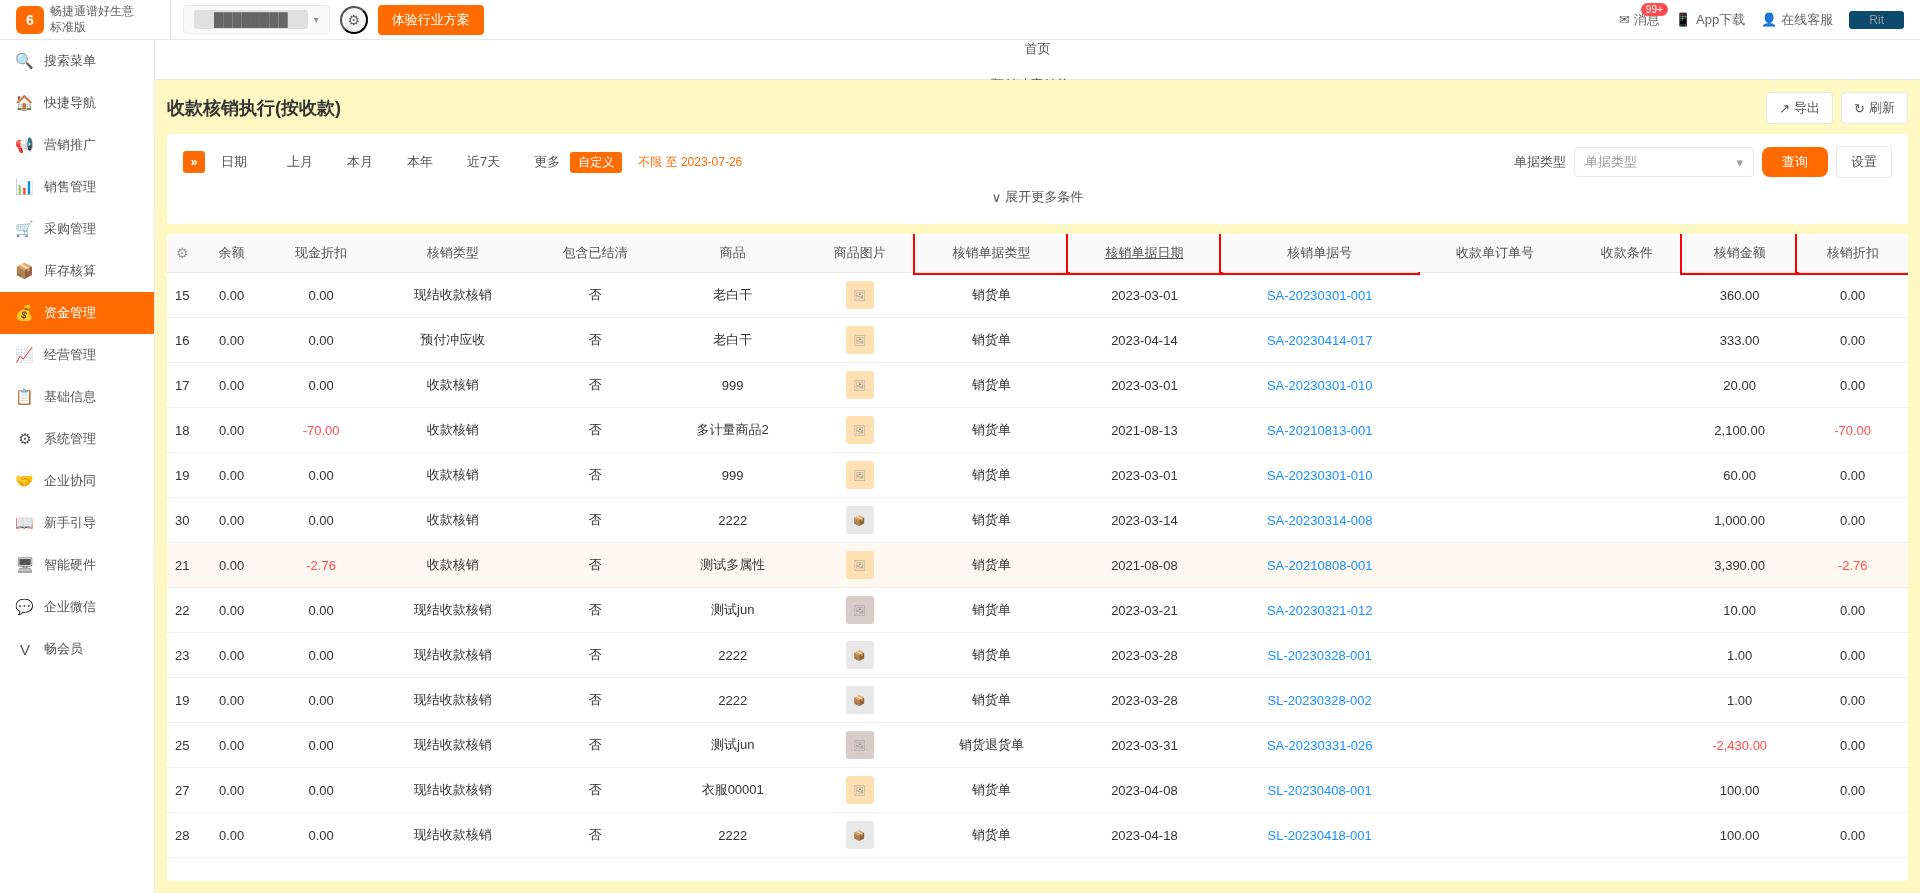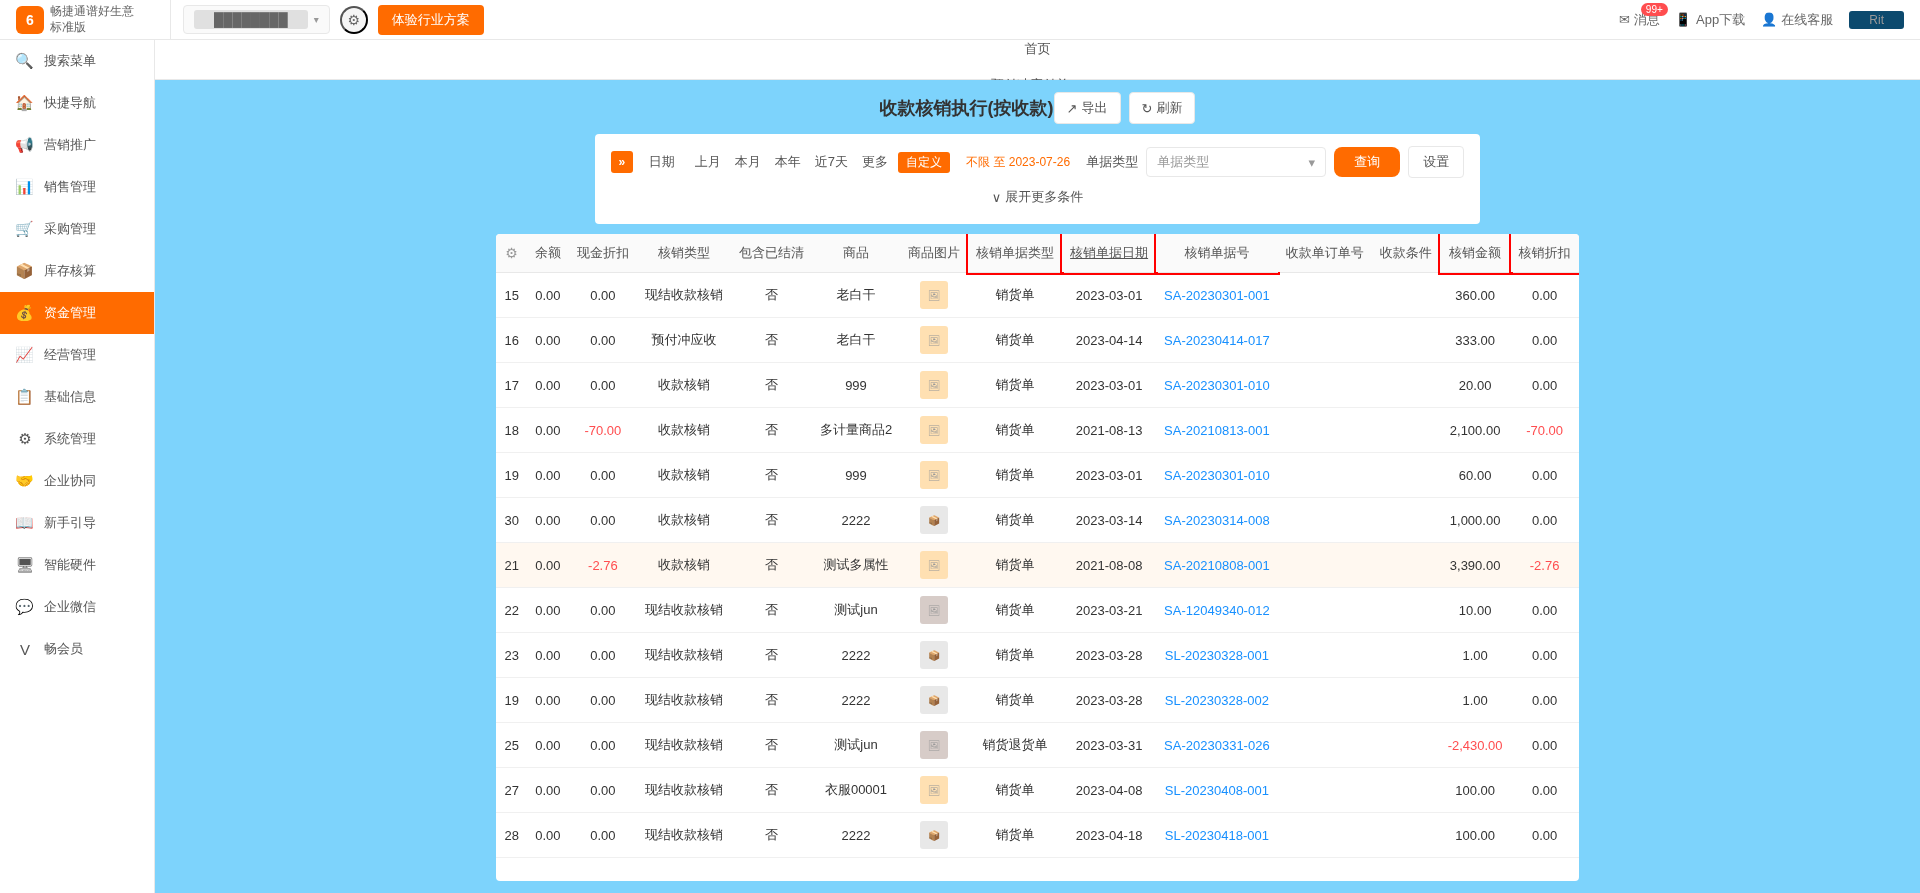--- a/index.html
+++ b/index.html
@@ -34,33 +34,33 @@
     
     .tabbar { height: 40px; background: #fff; display: flex; align-items: center; border-bottom: 1px solid #e8e8e8; padding: 0 8px; gap: 18px; flex-direction: column; }
     .tab-home { padding: 0 16px; height: 100%; display: flex; align-items: center; color: #555; font-size: 13px; cursor: pointer; }
     .tab-item { padding: 0 14px; height: 100%; display: flex; align-items: center; gap: 8px; color: #555; font-size: 13px; cursor: pointer; border-bottom: 2px solid transparent; }
     .tab-item.active { color: #ff6b00; border-bottom: 2px solid #ff6b00; }
     .tab-close { color: #999; font-size: 12px; line-height: 1; cursor: pointer; }
     .tabbar-right { margin-left: auto; display: flex; align-items: center; gap: 8px; }
     .tabbar-icon { width: 24px; height: 24px; display: flex; align-items: center; justify-content: center; cursor: pointer; color: #999; font-size: 14px; }
 
     
-    .page { flex: 1; overflow: hidden; display: flex; flex-direction: column; background: #7dd3fc; padding: 12px; align-items: center; }
+    .page { flex: 1; overflow: hidden; display: flex; flex-direction: column; background: #fef9c3; padding: 12px; }
     .page-header { display: flex; align-items: center; justify-content: space-between; margin-bottom: 10px; }
     .page-title { font-size: 18px; font-weight: 600; color: #333; }
     .page-actions { display: flex; gap: 8px; }
     .action-btn { display: flex; align-items: center; gap: 4px; padding: 6px 12px; border: 1px solid #e8e8e8; border-radius: 4px; background: #fff; cursor: pointer; color: #555; font-size: 13px; }
 
     
     .filter-area { background: #fff; border-radius: 4px; padding: 12px 16px; margin-bottom: 10px; }
     .filter-row { display: flex; align-items: center; gap: 16px; flex-wrap: wrap; }
     .filter-expand-btn { width: 22px; height: 22px; background: #ff6b00; color: #fff; border-radius: 3px; display: flex; align-items: center; justify-content: center; cursor: pointer; font-size: 12px; font-weight: bold; }
     .filter-label { color: #555; font-size: 13px; white-space: nowrap; }
     .filter-date-group { display: flex; align-items: center; gap: 6px; }
-    .date-option { color: #555; font-size: 13px; cursor: pointer; padding: 2px 4px; }
+    .date-option { color: #555; font-size: 13px; cursor: pointer; padding: 2px 4px; margin-left: 20px; }
     .date-custom { color: #fff; background: #ff6b00; border-radius: 3px; padding: 2px 8px; font-size: 12px; cursor: pointer; }
     .date-range { color: #ff6b00; font-size: 12px; }
     .filter-input { display: flex; align-items: center; gap: 8px; flex: 1; }
     .filter-field { border: 1px solid #e8e8e8; border-radius: 4px; padding: 5px 10px; min-width: 200px; color: #999; font-size: 13px; background: #fff; }
     .filter-dots { color: #999; font-size: 16px; letter-spacing: 2px; cursor: pointer; }
     .filter-right { margin-left: auto; display: flex; align-items: center; gap: 8px; }
     .bill-type-select { display: flex; align-items: center; gap: 6px; border: 1px solid #e8e8e8; border-radius: 4px; padding: 5px 10px; min-width: 180px; color: #999; font-size: 13px; background: #fff; }
     .query-btn { background: #ff6b00; color: #fff; border: none; border-radius: 8px; padding: 6px 20px; font-size: 13px; cursor: pointer; }
     .setting-btn2 { background: #fff; color: #555; border: 1px solid #e8e8e8; border-radius: 4px; padding: 6px 14px; font-size: 13px; cursor: pointer; }
     .expand-conditions { display: flex; align-items: center; gap: 4px; color: #555; font-size: 13px; cursor: pointer; padding: 6px 0; }
@@ -382,21 +382,21 @@
             <tr>
     <td>22</td>
     <td>0.00</td>
     <td><span>0.00</span></td>
     <td>现结收款核销</td>
     <td>否</td>
     <td>测试jun</td>
     <td><div class="img-thumb img-thumb-brown">🖼</div></td>
     <td>销货单</td>
     <td>2023-03-21</td>
-    <td><a class="cell-link">SA-12049340-012</a></td>
+    <td><a class="cell-link">SA-20230321-012</a></td>
     <td></td>
     <td></td>
     <td><span>10.00</span></td>
     <td><span>0.00</span></td>
   </tr>
             <tr>
     <td>23</td>
     <td>0.00</td>
     <td><span>0.00</span></td>
     <td>现结收款核销</td>

